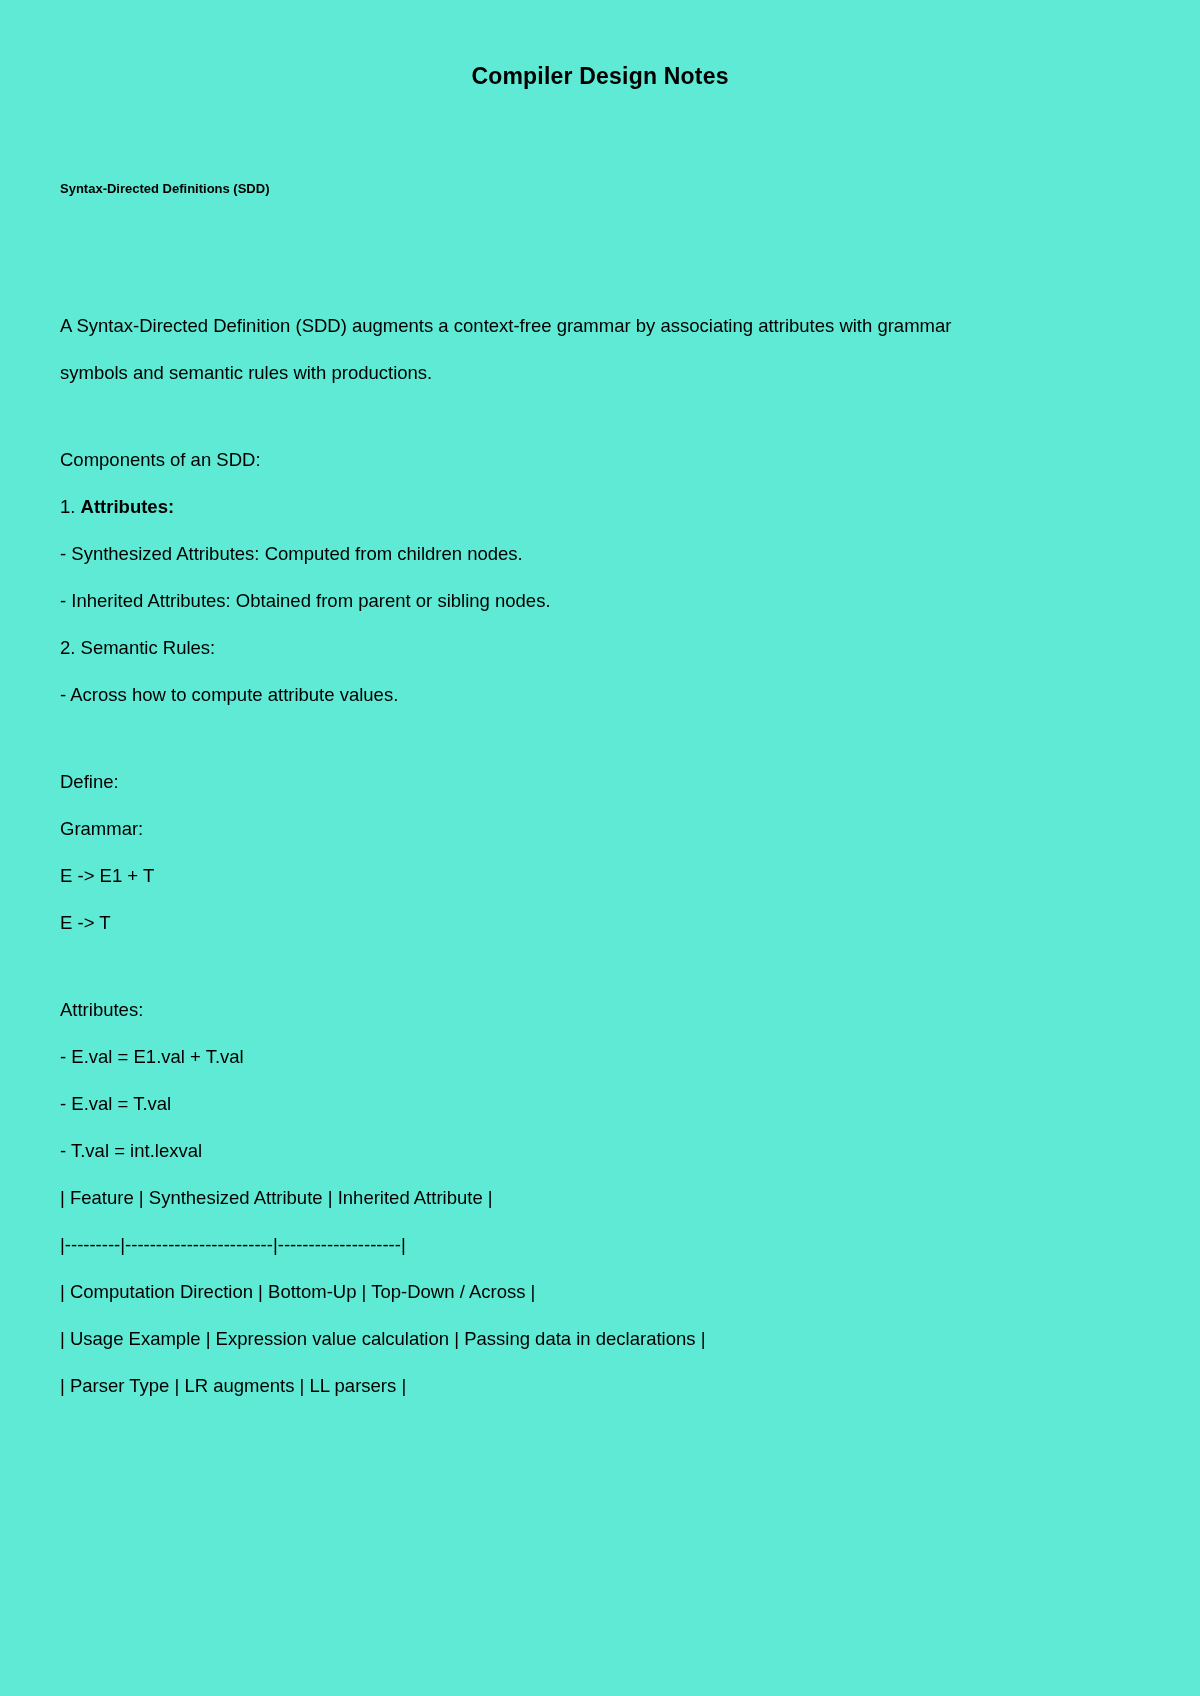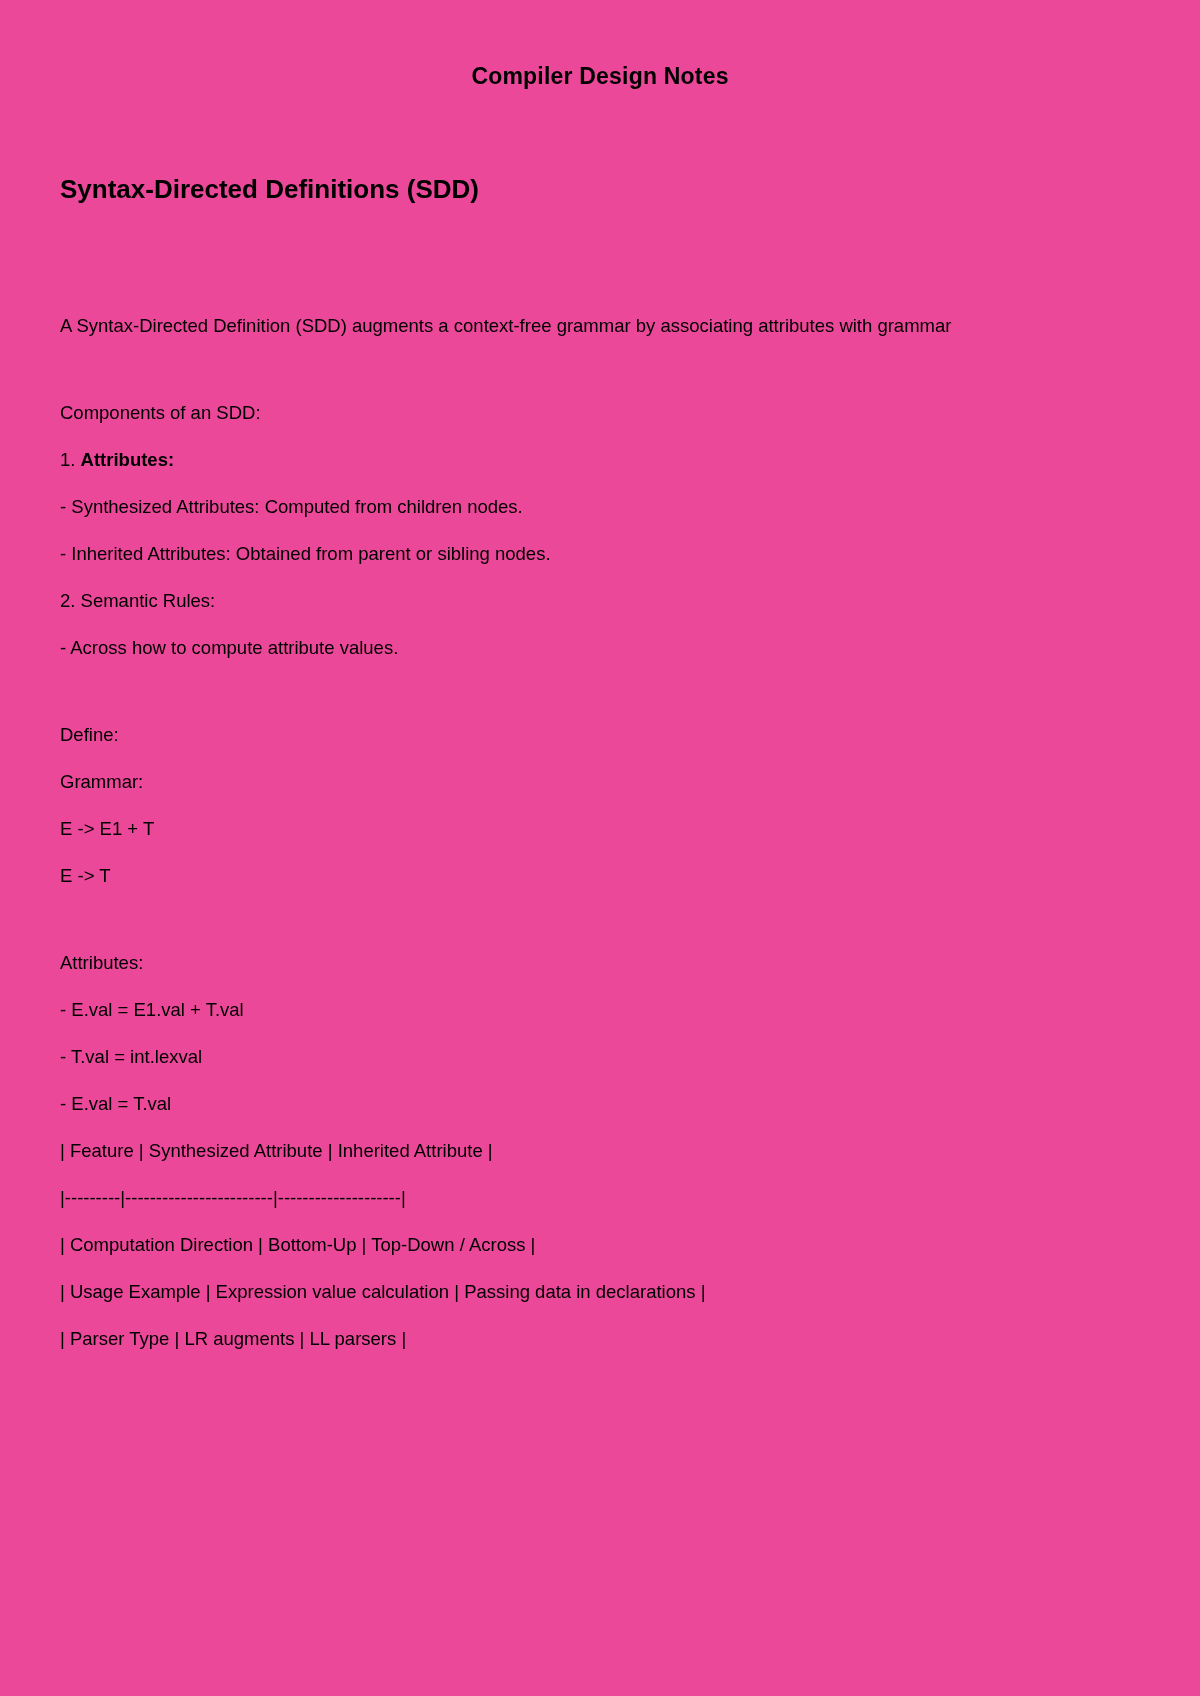--- a/index.html
+++ b/index.html
@@ -2,37 +2,37 @@
 <html><head>
 <meta charset="utf-8">
 <style>
   * { margin: 0; padding: 0; box-sizing: border-box; }
   html, body { background: #ffffff; }
   .page {
     position: relative;
     width: 1200px;
     height: 1696px;
     margin: 0 auto;
-    background: #ec4899;
+    background: #5eead4;
     color: #000000;
     font-family: "Liberation Sans", "DejaVu Sans", sans-serif;
     overflow: hidden;
   }
   .doc-title {
     margin-top: 62px;
     text-align: center;
     font-size: 23px;
     line-height: 28px;
     font-weight: 700;
     letter-spacing: 0.2px;
   }
   .section-heading {
     margin-top: 86px;
     margin-left: 60px;
-    font-size: 26px;
+    font-size: 13px;
     line-height: 26px;
     font-weight: 700;
   }
   .content {
     margin-left: 60px;
     margin-right: 55px;
     font-size: 18.5px;
     line-height: 47px;
     font-weight: 400;
   }
@@ -46,37 +46,38 @@
 
 <div class="page">
 
   <div class="doc-title">Compiler Design Notes</div>
 
   <div class="section-heading">Syntax-Directed Definitions (SDD)</div>
 
   <div class="content">
 
     <div class="line first">A Syntax-Directed Definition (SDD) augments a context-free grammar by associating attributes with grammar</div>
+    <div class="line">symbols and semantic rules with productions.</div>
 
     <div class="line gap">Components of an SDD:</div>
     <div class="line"><span>1. </span><span class="b">Attributes:</span></div>
     <div class="line">- Synthesized Attributes: Computed from children nodes.</div>
     <div class="line">- Inherited Attributes: Obtained from parent or sibling nodes.</div>
     <div class="line">2. Semantic Rules:</div>
     <div class="line">- Across how to compute attribute values.</div>
 
     <div class="line gap">Define:</div>
     <div class="line">Grammar:</div>
     <div class="line">E -&gt; E1 + T</div>
     <div class="line">E -&gt; T</div>
 
     <div class="line gap">Attributes:</div>
     <div class="line">- E.val = E1.val + T.val</div>
+    <div class="line">- E.val = T.val</div>
     <div class="line">- T.val = int.lexval</div>
-    <div class="line">- E.val = T.val</div>
 
     <div class="line">| Feature | Synthesized Attribute | Inherited Attribute |</div>
     <div class="line">|---------|------------------------|--------------------|</div>
     <div class="line">| Computation Direction | Bottom-Up | Top-Down / Across |</div>
     <div class="line">| Usage Example | Expression value calculation | Passing data in declarations |</div>
     <div class="line">| Parser Type | LR augments | LL parsers |</div>
 
   </div>
 </div>
 

